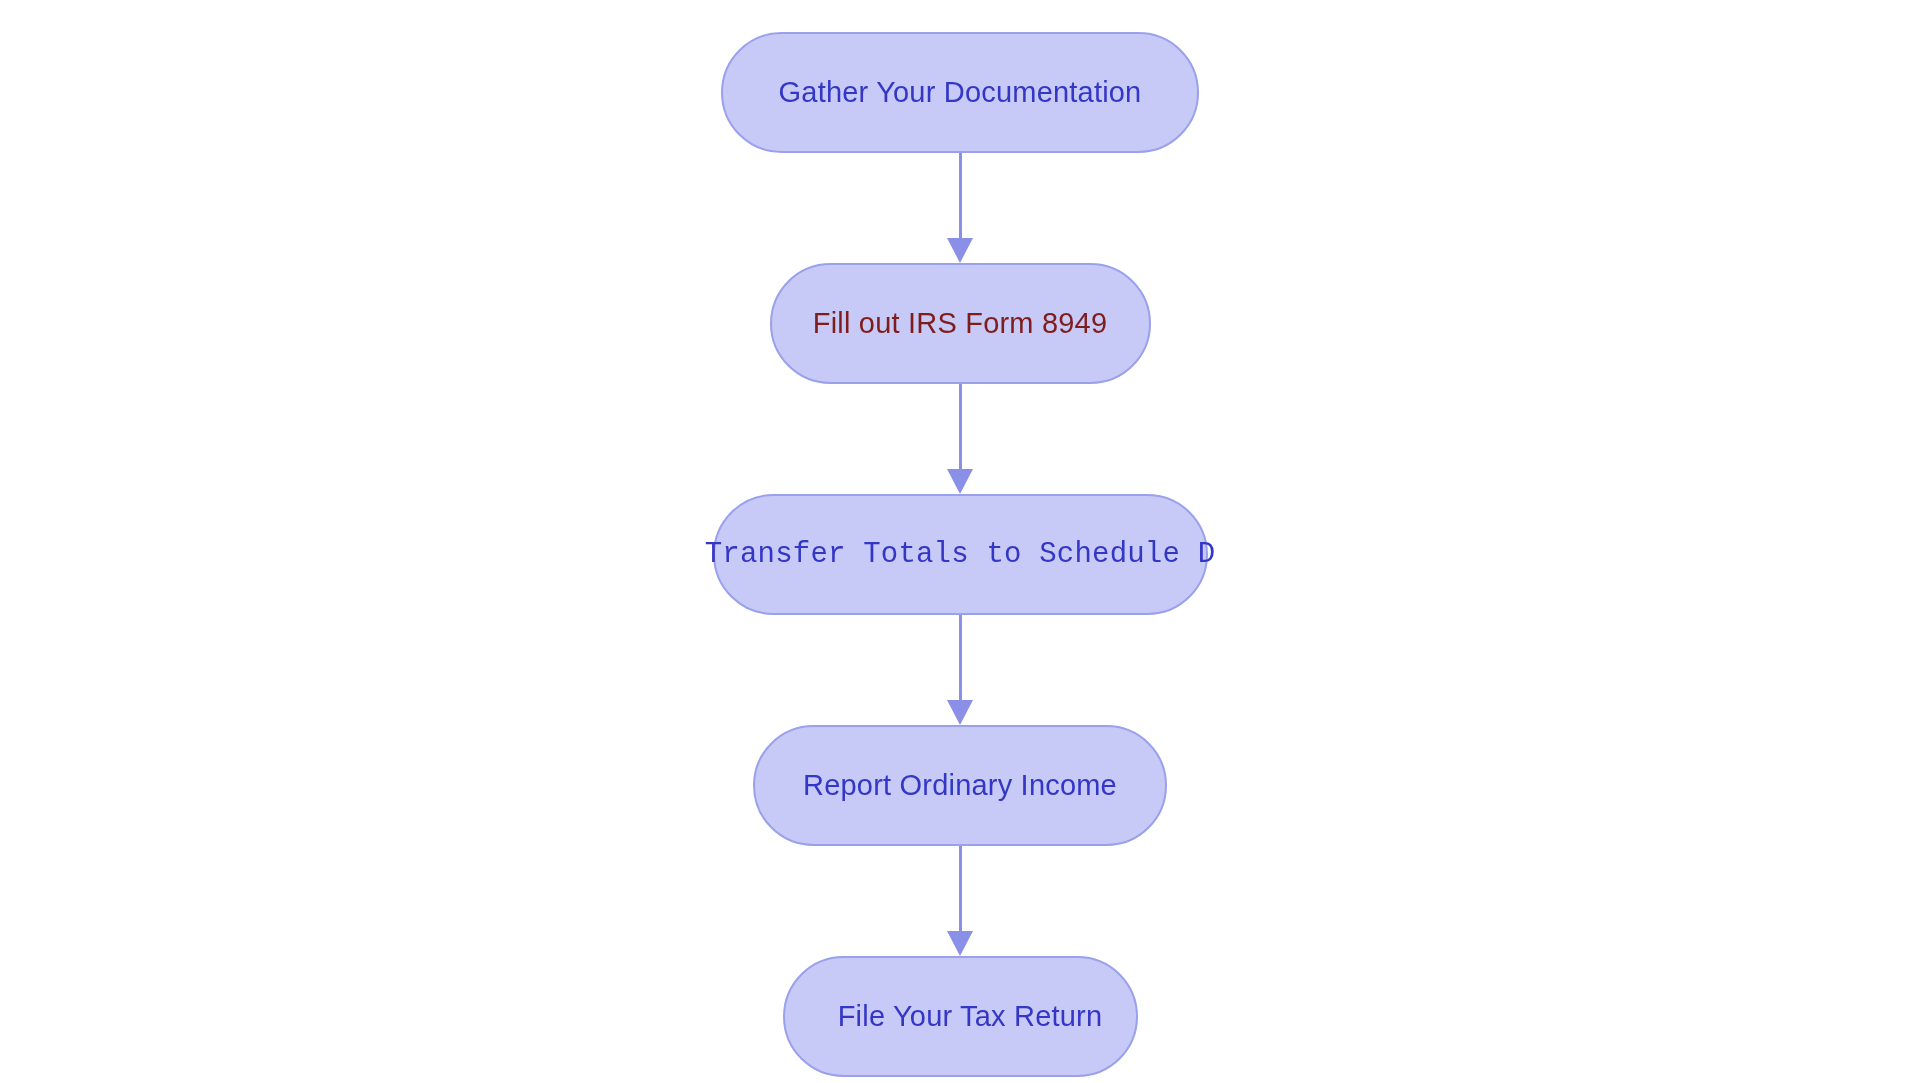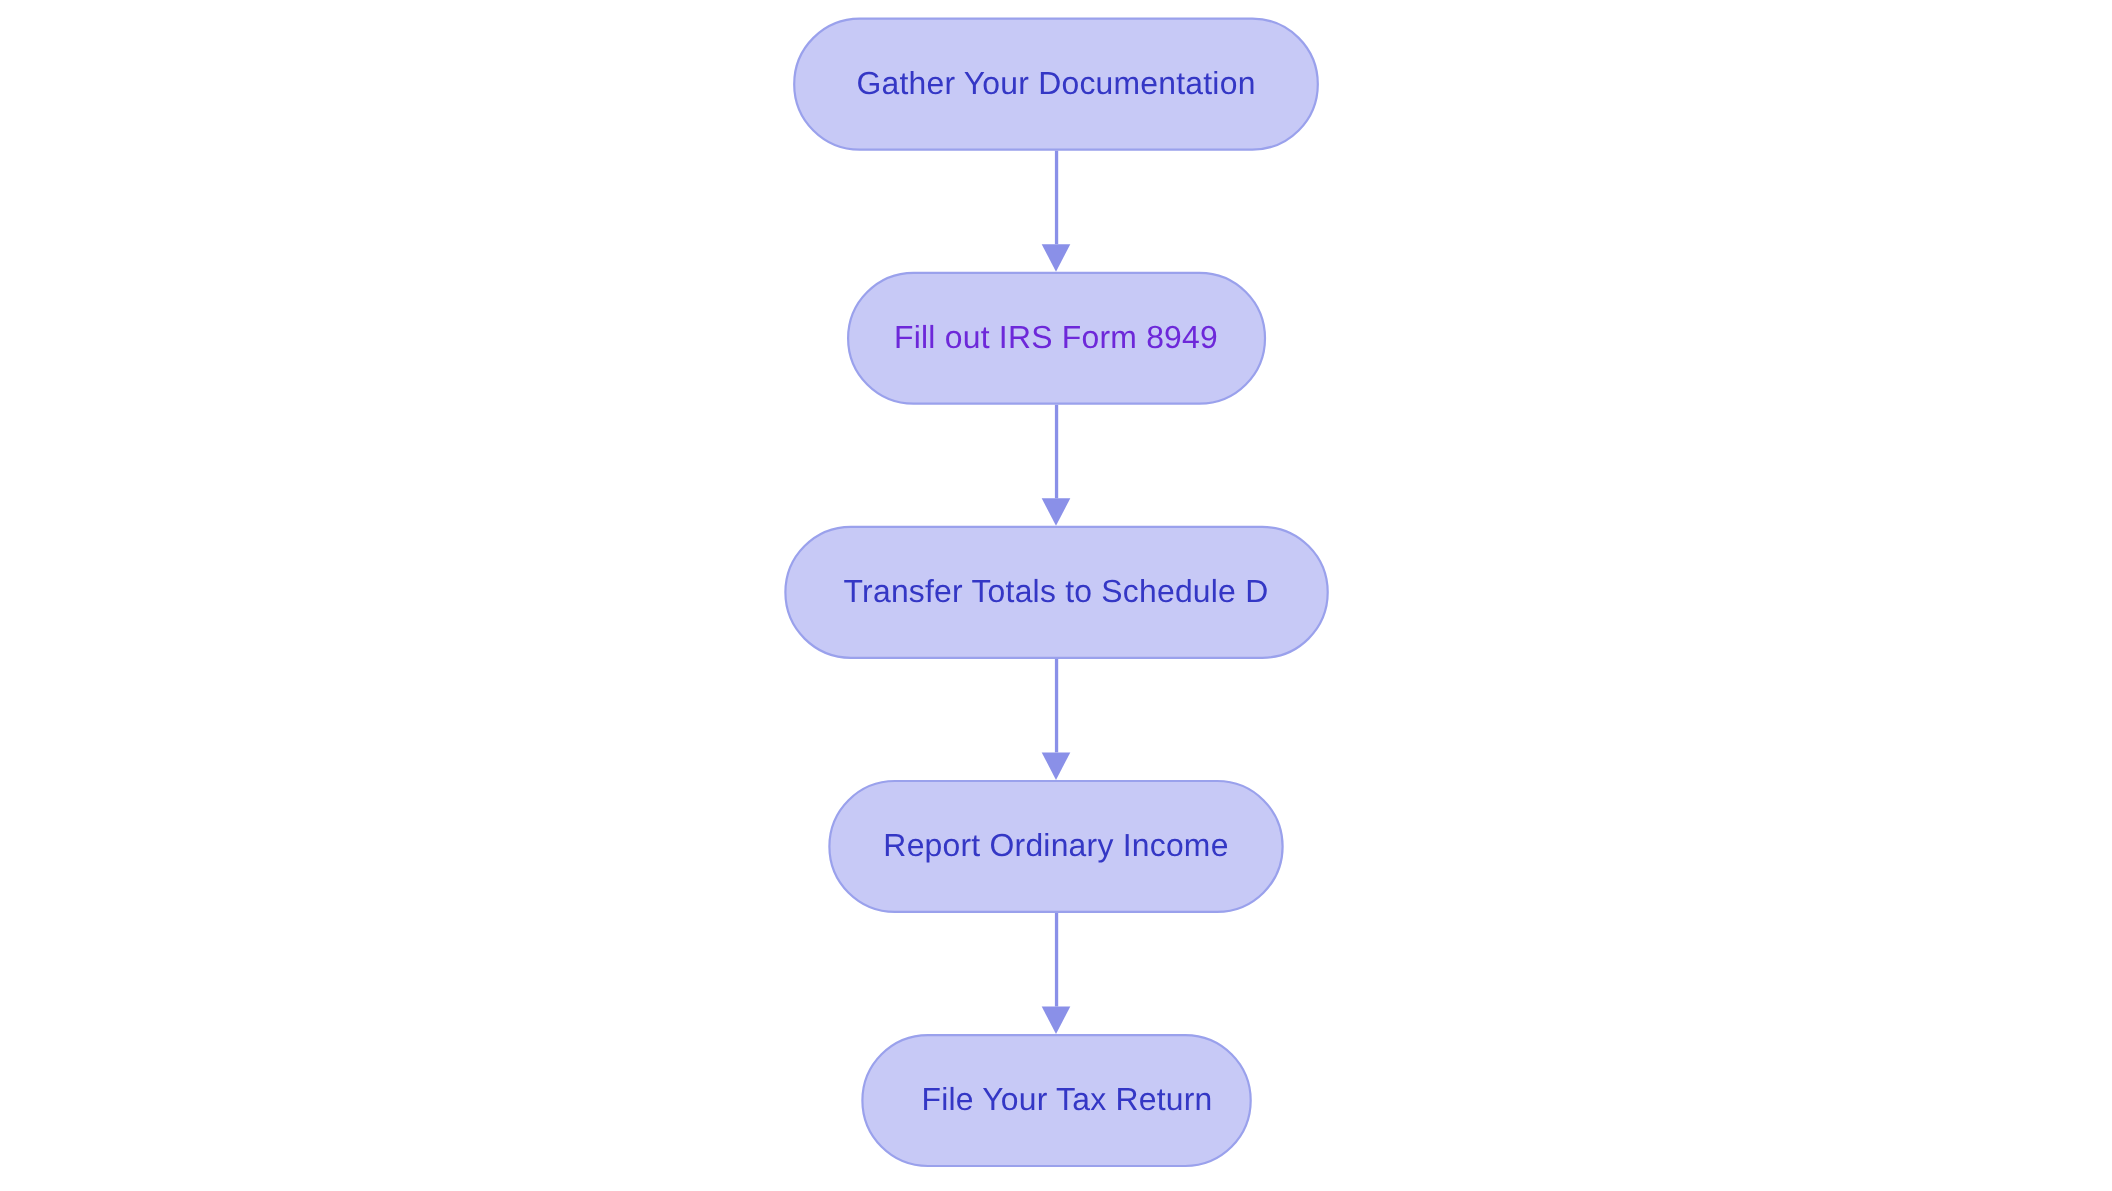--- a/index.html
+++ b/index.html
@@ -14,21 +14,21 @@
     overflow: hidden;
   }
   .canvas {
     position: relative;
     width: 1920px;
     height: 1083px;
     box-sizing: border-box;
     display: flex;
     flex-direction: column;
     align-items: center;
-    padding-top: 16px;
+    padding-top: 32px;
   }
   .flow-node {
     height: 121px;
     box-sizing: border-box;
     border-radius: 60.5px;
     border: 2px solid #9aa1ec;
     background: #c7c9f6;
     display: flex;
     align-items: center;
     justify-content: center;
@@ -65,27 +65,27 @@
 
 <div class="canvas" style="background: rgb(255, 255, 255);">
     <div class="flow-node" style="width: 478px; background: rgb(199, 201, 246); border-color: rgb(154, 161, 236);">
       <span class="node-label" style="color: rgb(52, 55, 197);">Gather Your Documentation</span>
     </div>
     <div class="flow-arrow">
       <div class="arrow-line" style="background: rgb(138, 144, 232);"></div>
       <div class="arrow-head" style="border-top-color: rgb(138, 144, 232);"></div>
     </div>
     <div class="flow-node" style="width: 381px; background: rgb(199, 201, 246); border-color: rgb(154, 161, 236);">
-      <span class="node-label" style="color: #6d28d9;">Fill out IRS Form 8949</span>
+      <span class="node-label" style="color: #7f1d1d;">Fill out IRS Form 8949</span>
     </div>
     <div class="flow-arrow">
       <div class="arrow-line" style="background: rgb(138, 144, 232);"></div>
       <div class="arrow-head" style="border-top-color: rgb(138, 144, 232);"></div>
     </div>
-    <div class="flow-node" style="width: 495px; background: rgb(199, 201, 246); border-color: rgb(154, 161, 236);">
+    <div class="flow-node" style="width: 495px; background: rgb(199, 201, 246); border-color: rgb(154, 161, 236); font-family: Liberation Mono, monospace;">
       <span class="node-label" style="color: rgb(52, 55, 197);">Transfer Totals to Schedule D</span>
     </div>
     <div class="flow-arrow">
       <div class="arrow-line" style="background: rgb(138, 144, 232);"></div>
       <div class="arrow-head" style="border-top-color: rgb(138, 144, 232);"></div>
     </div>
     <div class="flow-node" style="width: 414px; background: rgb(199, 201, 246); border-color: rgb(154, 161, 236);">
       <span class="node-label" style="color: rgb(52, 55, 197);">Report Ordinary Income</span>
     </div>
     <div class="flow-arrow">

